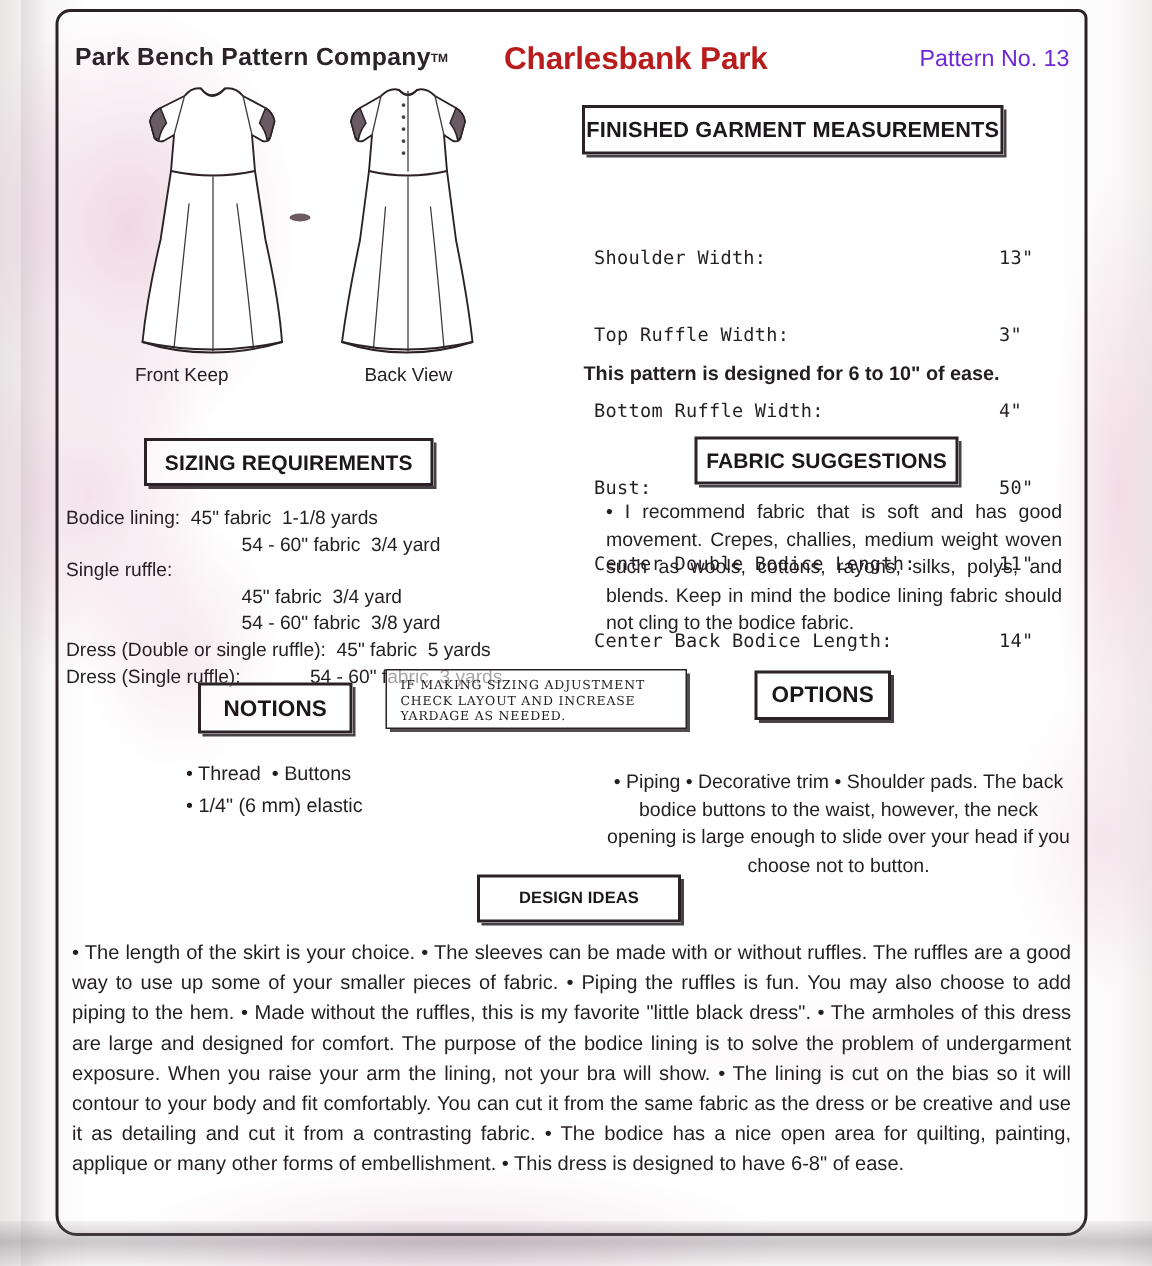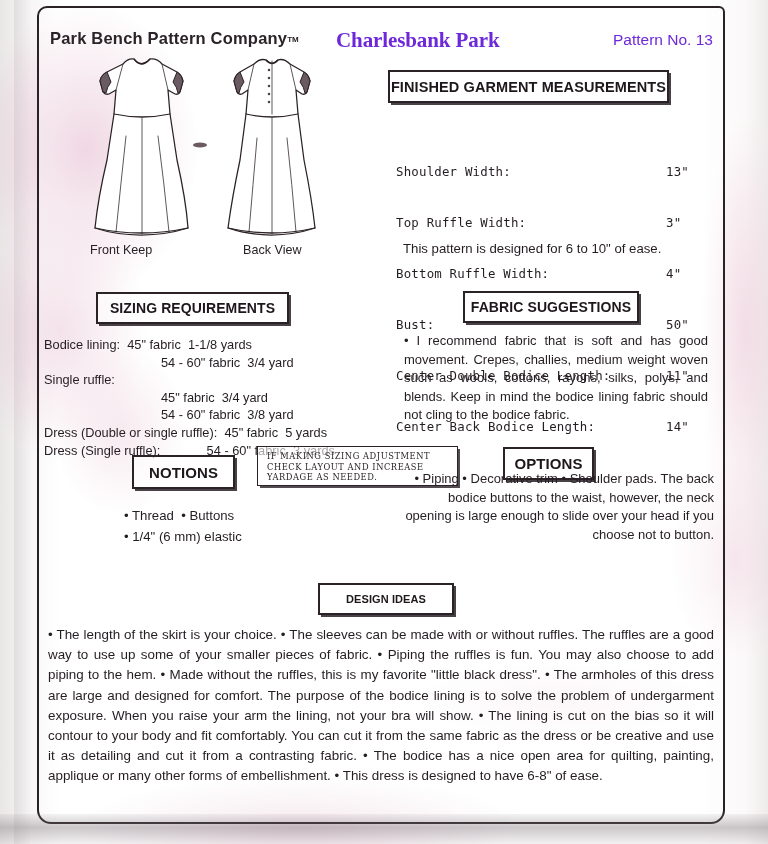--- a/index.html
+++ b/index.html
@@ -72,22 +72,21 @@
     letter-spacing: .2px;
     color: #2b2328;
   }
   .brand .tm { font-size: 8px; vertical-align: 2px; letter-spacing: 0; }
 
   .pattern-title {
     left: 336px; top: 28px;
     font-size: 21px;
     font-weight: 700;
     letter-spacing: -.1px;
-    color: #6d28d9;
-    font-family: Liberation Serif, serif;
+    color: #b91c1c;
   }
   .pattern-no {
     left: 613px; top: 31px;
     font-size: 15.5px;
     font-weight: 400;
     color: #6d28d9;
   }
 
   
   .hbox {
@@ -148,23 +147,23 @@
     font-size: 12.4px;
     line-height: 15.1px;
     color: #241d22;
     letter-spacing: .2px;
   }
   .meas .row { display: block; white-space: pre; }
   .meas .lbl { display: inline-block; width: 270px; margin-top: 36px; }
   .meas .val { display: inline-block; text-align: left; }
 
   .ease-note {
-    left: 403px; top: 241px;
+    left: 389px; top: 241px;
     font-size: 13.2px;
-    font-weight: 400;
+    font-weight: 700;
     color: #231c21;
   }
 
   
   .yard {
     position: absolute;
     left: 44px; top: 336px;
     font-size: 12.8px;
     line-height: 17.6px;
     color: #241d22;
@@ -175,21 +174,21 @@
 
   
   .para {
     position: absolute;
     font-size: 13px;
     line-height: 18.6px;
     color: #241d22;
     text-align: justify;
   }
   #fabric-text { left: 404px; top: 332px; width: 304px; }
-  #options-text { left: 404px; top: 470px; width: 310px; text-align: right; }
+  #options-text { left: 404px; top: 512px; width: 310px; text-align: center; }
   #notions-text {
     position: absolute;
     left: 124px; top: 505px;
     font-size: 13.2px;
     line-height: 21px;
     color: #241d22;
   }
   #notions-text .line { display: block; white-space: pre; }
 
   #design-text {

